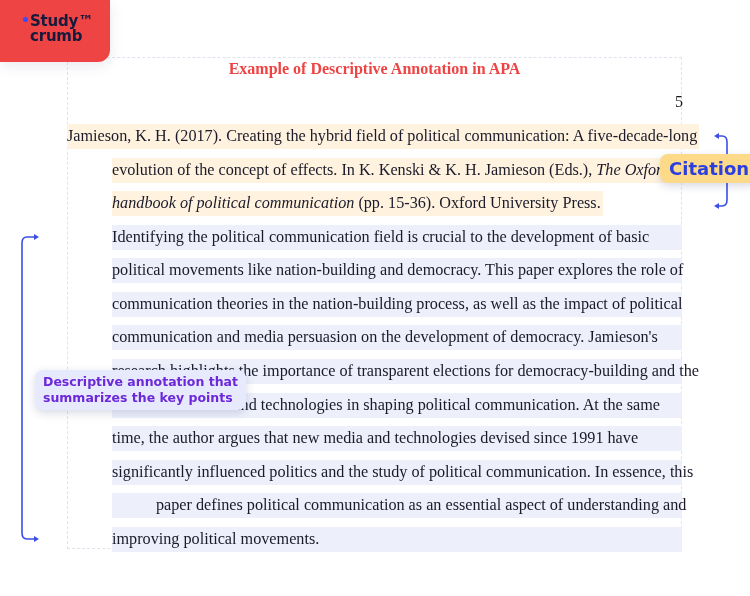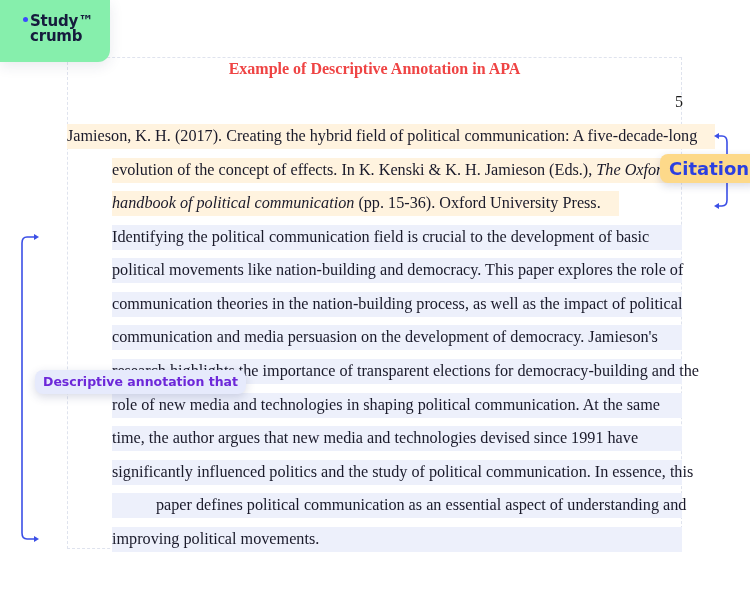--- a/index.html
+++ b/index.html
@@ -3,21 +3,21 @@
 <meta charset="utf-8">
 <style>
   html, body { margin: 0; padding: 0; }
   body {
     width: 750px; height: 596px; position: relative; overflow: hidden;
     background: #ffffff;
     font-family: "Liberation Serif", serif;
   }
   .logo-card {
     position: absolute; left: 0; top: 0; width: 110px; height: 62px;
-    background: #86efac; border-radius: 0 0 12px 0;
+    background: #ef4444; border-radius: 0 0 12px 0;
     box-shadow: 0 4px 14px rgba(40, 50, 90, 0.10);
     z-index: 3;
   }
   .logo-text {
     position: absolute; left: 30px; top: 14px;
     font-family: "DejaVu Sans", sans-serif; font-weight: bold;
     font-size: 15px; line-height: 15px; color: #161b3d; letter-spacing: -0.2px;
   }
   .logo-dot {
     position: absolute; left: 23px; top: 17px; width: 5px; height: 5px;
@@ -29,21 +29,21 @@
   }
   .doc-title {
     position: absolute; left: 67px; top: 60px; width: 615px; text-align: center;
     font-weight: bold; font-size: 16px; color: #ef4444;
   }
   .page-num {
     position: absolute; right: 67px; top: 93px; font-size: 16px; color: #1a1a1a;
   }
   .line {
     position: absolute; height: 25px; line-height: 25px;
-    font-size: 16.2px; color: #1a1a2a; white-space: nowrap; padding-right: 18px;
+    font-size: 16.2px; color: #1a1a2a; white-space: nowrap; padding-right: 2px;
   }
   .cite { background: #fff3df; }
   .annot-bg {
     position: absolute; background: #edf0fb; height: 25px;
   }
   .badge-citation {
     position: absolute; left: 660px; top: 154px; padding: 4px 9px;
     background: #fdd98a; border-radius: 8px; color: #2b3fe0;
     font-family: "DejaVu Sans", sans-serif; font-weight: bold; font-size: 18px;
     box-shadow: 0 3px 8px rgba(40, 50, 110, 0.18); z-index: 4;
@@ -106,13 +106,14 @@
 
 <svg class="bracket" style="left:15px; top:228px;" width="30" height="322" viewBox="0 0 30 322">
   <path d="M20 9 H12 Q7 9 7 15 V305 Q7 311 12 311 H20" fill="none" stroke="#3b4fe6" stroke-width="1.6"></path>
   <path d="M24 9 L19 6 L19 12 Z" fill="#3b4fe6"></path>
   <path d="M24 311 L19 308 L19 314 Z" fill="#3b4fe6"></path>
 </svg>
 
 <div class="badge-citation">Citation</div>
 <div class="badge-desc">
   <div>Descriptive annotation that</div>
+  <div>summarizes the key points</div>
 </div>
 
 </body></html>

